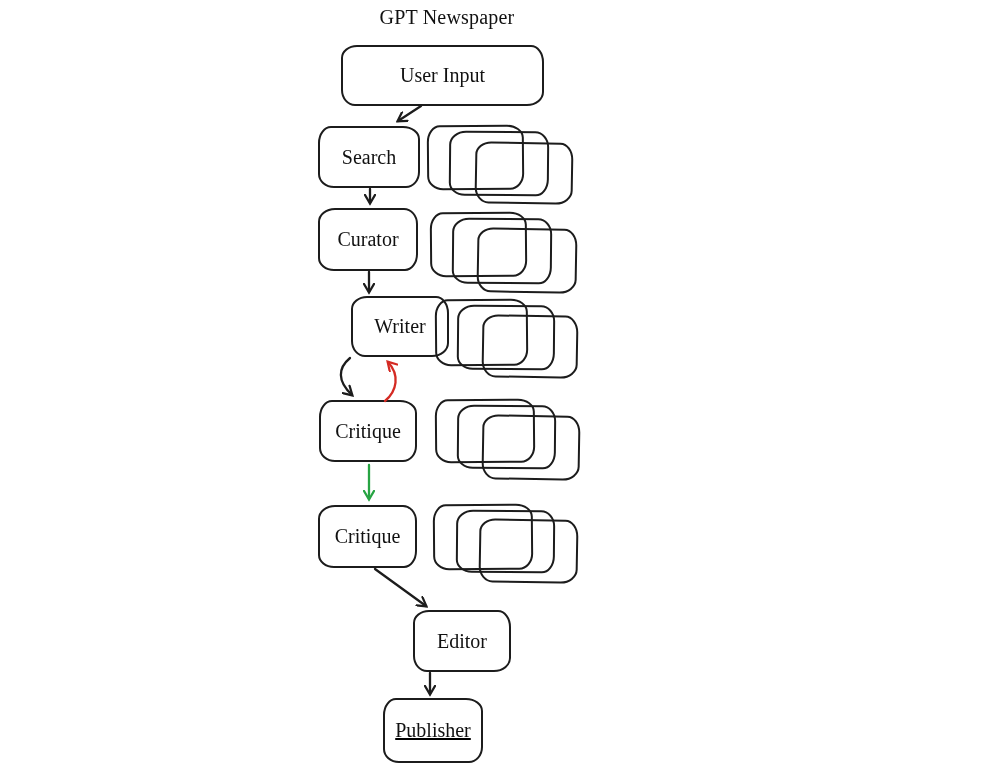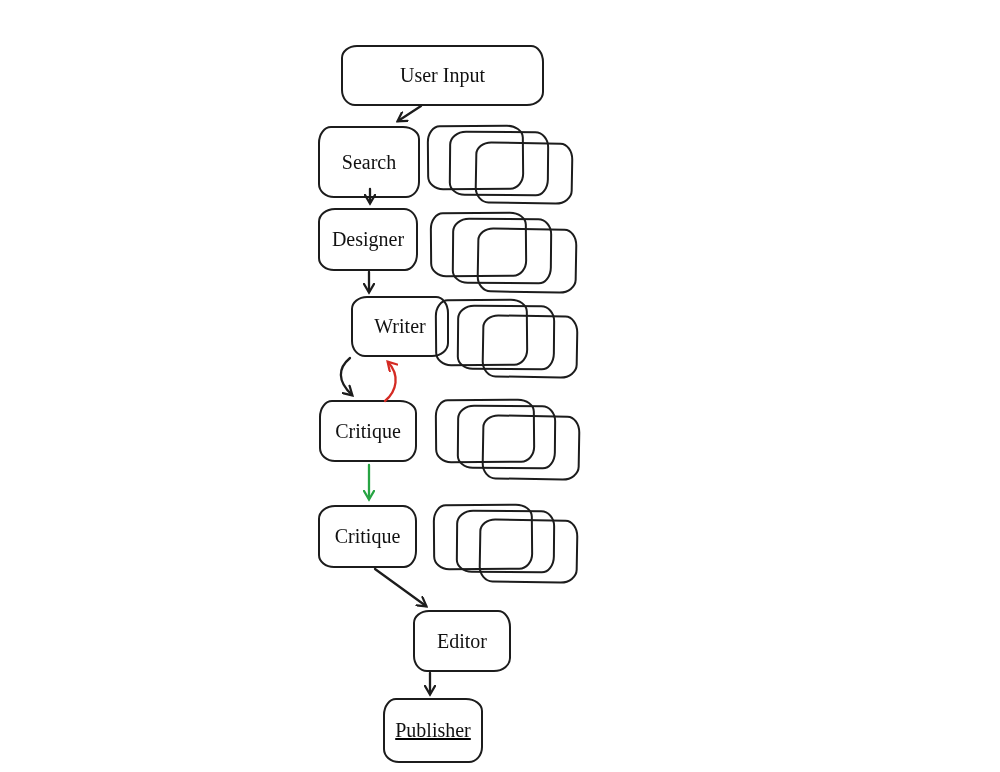--- a/index.html
+++ b/index.html
@@ -51,29 +51,30 @@
     top: 0;
     width: 1000px;
     height: 772px;
     pointer-events: none;
   }
 </style>
 </head>
 <body>
 
 <div id="page">
+  <div id="diagram-title">GPT Newspaper</div>
   <div id="canvas">
       <div class="node" style="left: 341px; top: 45px; width: 203px; height: 61px; border-radius: 16px 13px 17px 14px / 13px 17px 14px 16px;">
         <span class="node-label">User Input</span>
       </div>
-      <div class="node" style="left: 318px; top: 126px; width: 102px; height: 72px; border-radius: 13px 17px 14px 16px / 17px 13px 16px 14px;">
+      <div class="node" style="left: 318px; top: 126px; width: 102px; height: 62px; border-radius: 13px 17px 14px 16px / 17px 13px 16px 14px;">
         <span class="node-label">Search</span>
       </div>
       <div class="node" style="left: 318px; top: 208px; width: 100px; height: 63px; border-radius: 17px 14px 13px 16px / 14px 16px 17px 13px;">
-        <span class="node-label">Designer</span>
+        <span class="node-label">Curator</span>
       </div>
       <div class="node" style="left: 318px; top: 296px; width: 98px; height: 61px; border-radius: 16px 13px 17px 14px / 13px 17px 14px 16px; margin-left: 33px;">
         <span class="node-label">Writer</span>
       </div>
       <div class="node" style="left: 319px; top: 400px; width: 98px; height: 62px; border-radius: 13px 17px 14px 16px / 17px 13px 16px 14px;">
         <span class="node-label">Critique</span>
       </div>
       <div class="node" style="left: 318px; top: 505px; width: 99px; height: 63px; border-radius: 17px 14px 13px 16px / 14px 16px 17px 13px;">
         <span class="node-label">Critique</span>
       </div>

